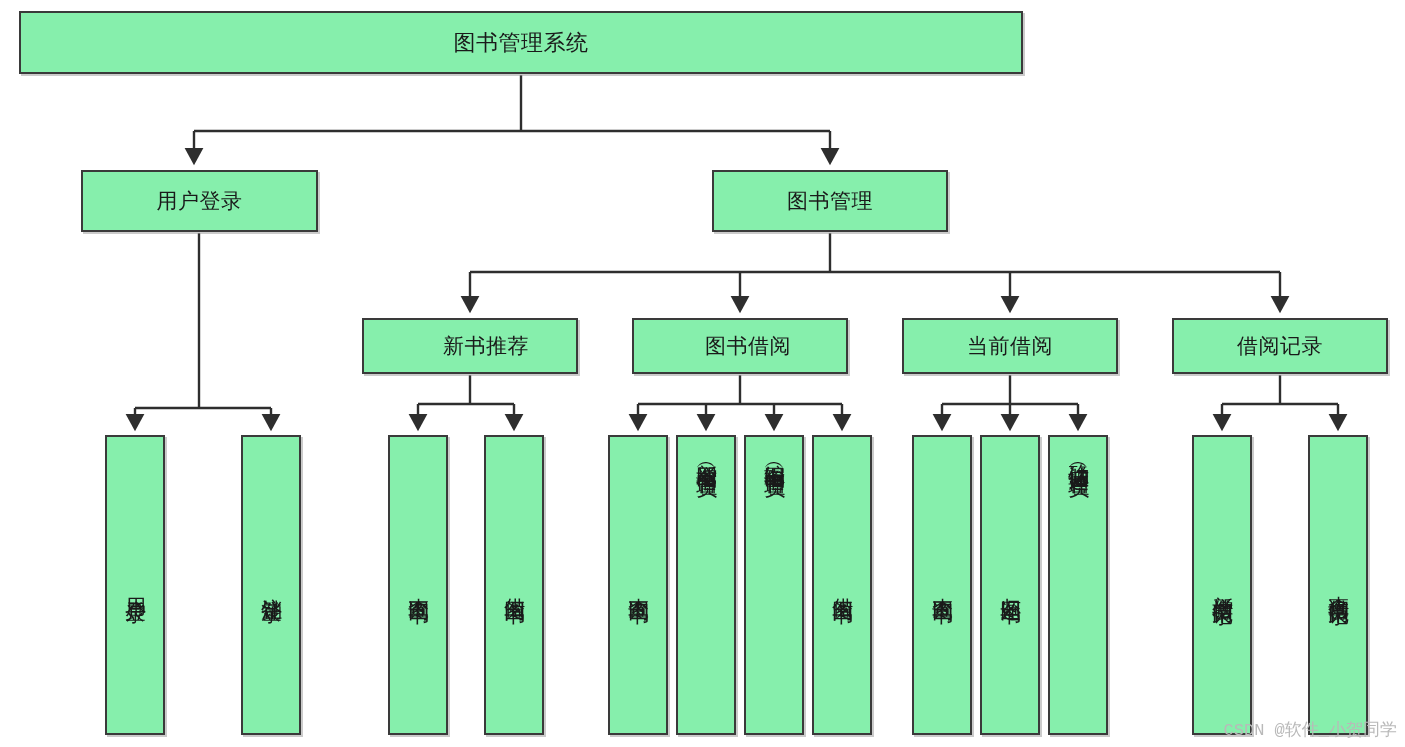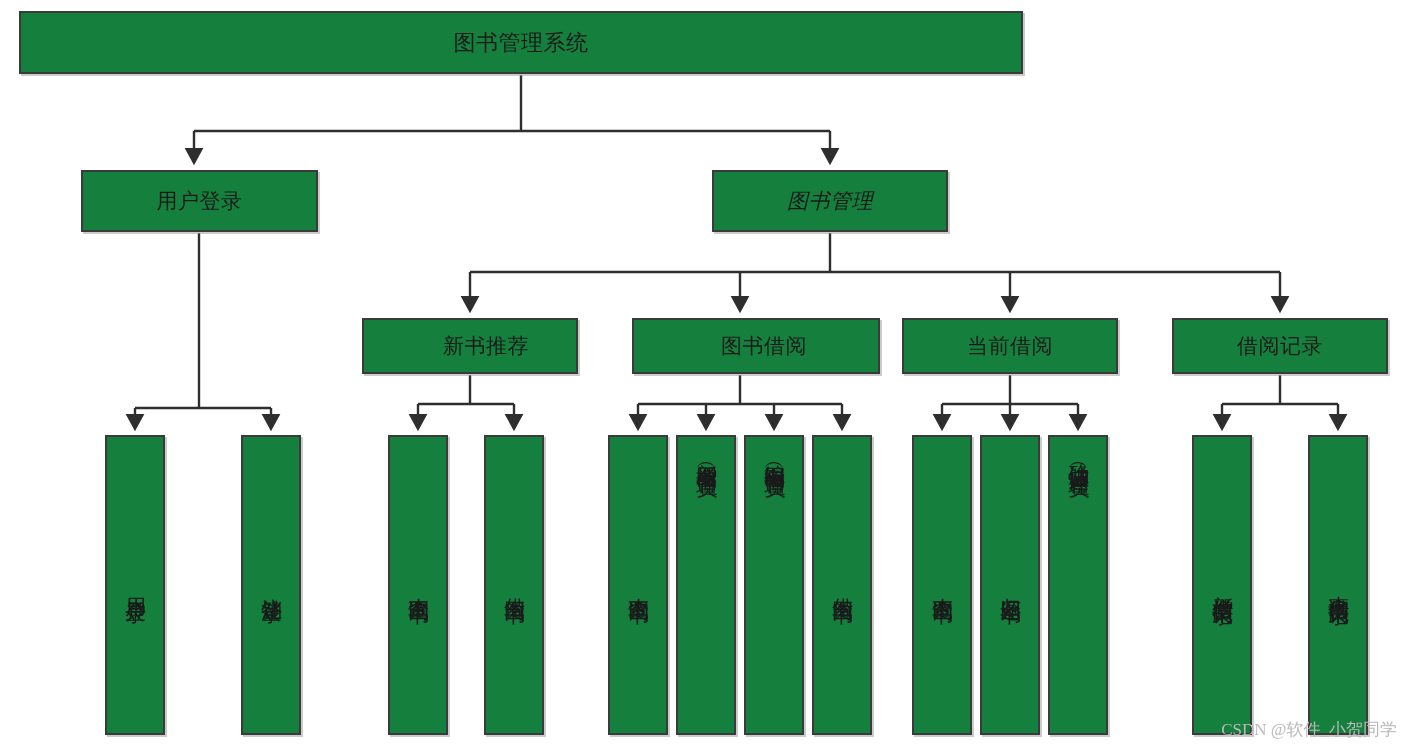--- a/index.html
+++ b/index.html
@@ -22,21 +22,21 @@
     position: absolute;
     left: 0;
     top: 0;
     width: 1405px;
     height: 747px;
     pointer-events: none;
   }
   .node {
     position: absolute;
     box-sizing: border-box;
-    background: #15803d;
+    background: #86efac;
     border: 2px solid #3a3a3a;
     box-shadow: 2px 2px 0 0 rgba(160,160,160,0.55);
     display: flex;
     align-items: center;
     justify-content: center;
     z-index: 5;
   }
   .node .label {
     color: #1a1a1a;
     text-align: center;
@@ -68,21 +68,21 @@
     padding-top: 0;
   }
   #watermark {
     position: absolute;
     right: 8px;
     bottom: 6px;
     font-size: 17px;
     color: #b9b9b9;
     z-index: 20;
     white-space: nowrap;
-    font-family: Liberation Serif, serif;
+    font-family: Liberation Mono, monospace;
   }
 </style>
 </head>
 <body>
 
 <div id="canvas">
 
   <svg id="edges" viewBox="0 0 1405 747" width="1405" height="747" xmlns="http://www.w3.org/2000/svg">
     <defs>
       <marker id="arrow" viewBox="0 0 12 12" refX="9" refY="6" markerWidth="8" markerHeight="8" orient="auto-start-reverse">
@@ -133,28 +133,28 @@
     </g>
   </svg>
 
   <div class="node horiz tier0" style="left:19px; top:11px; width:1004px; height:63px;">
     <span class="label">图书管理系统</span>
   </div>
 
   <div class="node horiz" style="left:81px; top:170px; width:237px; height:62px;">
     <span class="label">用户登录</span>
   </div>
-  <div class="node horiz" style="left:712px; top:170px; width:236px; height:62px;font-style:italic;">
+  <div class="node horiz" style="left:712px; top:170px; width:236px; height:62px;">
     <span class="label">图书管理</span>
   </div>
 
   <div class="node horiz" style="left:362px; top:318px; width:216px; height:56px;padding-left:32px;">
     <span class="label">新书推荐</span>
   </div>
-  <div class="node horiz" style="left:632px; top:318px; width:248px; height:56px;padding-left:16px;">
+  <div class="node horiz" style="left:632px; top:318px; width:216px; height:56px;padding-left:16px;">
     <span class="label">图书借阅</span>
   </div>
   <div class="node horiz" style="left:1172px; top:318px; width:216px; height:56px;">
     <span class="label">借阅记录</span>
   </div>
   <div class="node horiz" style="left:902px; top:318px; width:216px; height:56px;">
     <span class="label">当前借阅</span>
   </div>
 
   <div class="node vert center" style="left:105px; top:435px; width:60px; height:300px;">

